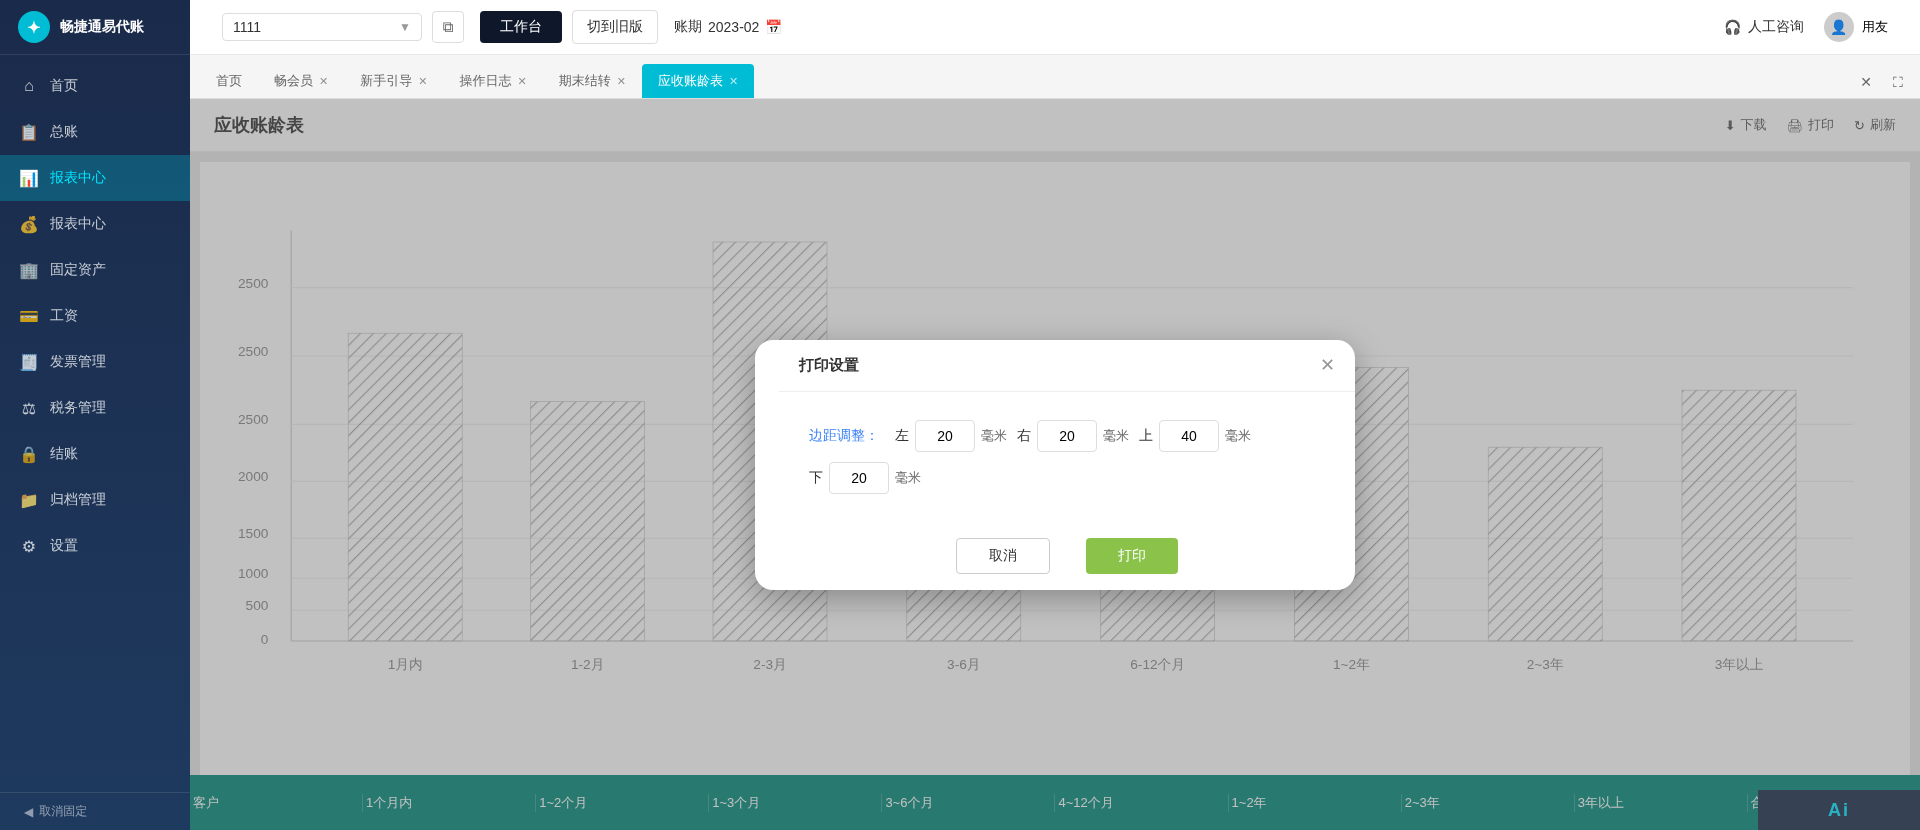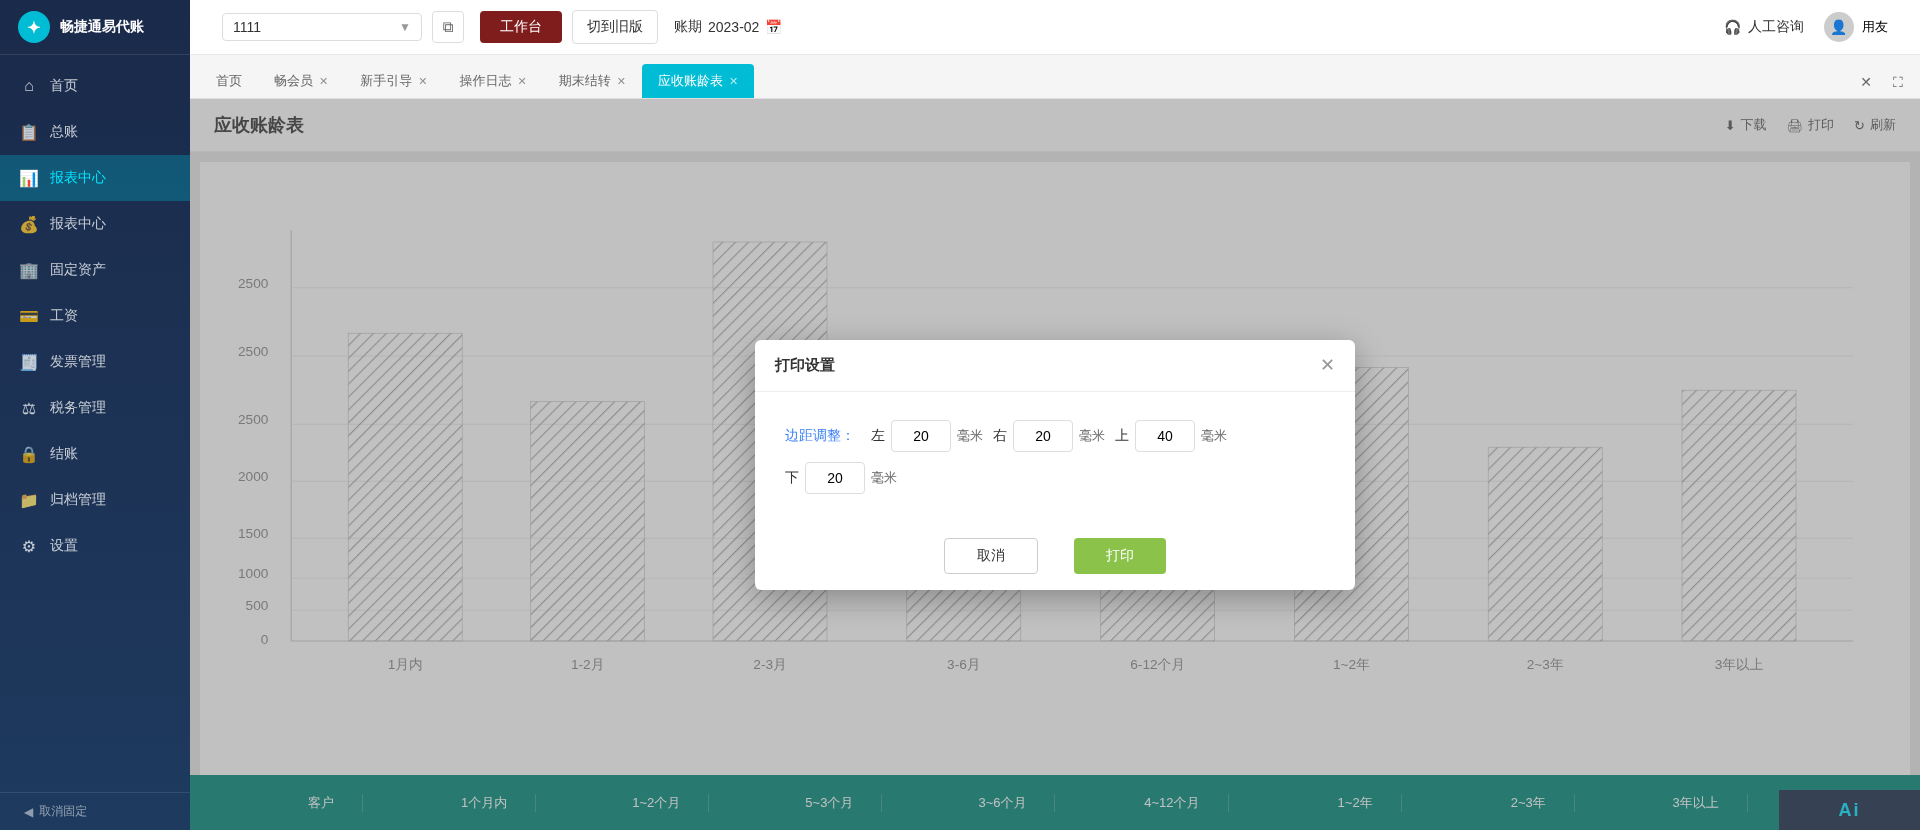--- a/index.html
+++ b/index.html
@@ -112,21 +112,21 @@
       width: 32px; height: 32px;
       border: 1px solid #ddd;
       border-radius: 4px;
       display: flex; align-items: center; justify-content: center;
       cursor: pointer;
       color: #666;
       font-size: 15px;
     }
     .header-workspace-btn {
       margin-left: 16px;
-      background: #7f1d1d;
+      background: #0f172a;
       color: white;
       border: none;
       border-radius: 4px;
       padding: 7px 20px;
       font-size: 14px;
       cursor: pointer;
     }
     .header-switch-btn {
       margin-left: 10px;
       background: white;
@@ -274,45 +274,46 @@
       bottom: 0;
       left: 0; right: 0;
       height: 55px;
       background: #00897b;
       display: flex;
       align-items: center;
     }
     .bottom-bar-cell {
       color: white;
       font-size: 13px;
-      padding: 0 28px;
-      text-align: right;
+      padding: 0 3px;
+      text-align: left;
       flex: 1;
       border-right: 1px solid rgba(255,255,255,0.2);
     }
     .bottom-bar-cell:last-child { border-right: none; }
 
     
     .modal-overlay {
       position: absolute;
       top: 0; left: 0; right: 0; bottom: 0;
       background: rgba(100,100,100,0.4);
       display: flex;
       align-items: center;
       justify-content: center;
       z-index: 200;
     }
 
     
     .modal {
       background: white;
-      border-radius: 6px;
+      border-radius: 18px;
       width: 600px;
       box-shadow: 0 8px 32px rgba(0,0,0,0.3);
       overflow: hidden;
+      padding-left: 24px;
     }
     .modal-header {
       padding: 16px 20px;
       border-bottom: 1px solid #eee;
       display: flex;
       align-items: center;
       justify-content: space-between;
     }
     .modal-title {
       font-size: 15px;
@@ -385,21 +386,21 @@
       color: white;
       font-size: 14px;
       cursor: pointer;
     }
 
     
     .ai-badge {
       position: fixed;
       bottom: 0;
       right: 0;
-      width: 141px;
+      width: 162px;
       height: 40px;
       background: #1a2a4a;
       display: flex;
       align-items: center;
       justify-content: center;
       color: #00e5ff;
       font-size: 18px;
       font-weight: bold;
       letter-spacing: 2px;
     }
@@ -607,21 +608,21 @@
         <text x="1010" y="415" text-anchor="middle" font-size="12" fill="#888">1~2年</text>
         <text x="1180" y="415" text-anchor="middle" font-size="12" fill="#888">2~3年</text>
         <text x="1350" y="415" text-anchor="middle" font-size="12" fill="#888">3年以上</text>
       </svg>
     </div>
 
     <div class="bottom-bar" id="bottom-bar">
     <div class="bottom-bar-cell">客户</div>
         <div class="bottom-bar-cell">1个月内</div>
         <div class="bottom-bar-cell">1~2个月</div>
-        <div class="bottom-bar-cell">5~3个月</div>
+        <div class="bottom-bar-cell">1~3个月</div>
         <div class="bottom-bar-cell">3~6个月</div>
         <div class="bottom-bar-cell">4~12个月</div>
         <div class="bottom-bar-cell">1~2年</div>
         <div class="bottom-bar-cell">2~3年</div>
         <div class="bottom-bar-cell">3年以上</div>
         <div class="bottom-bar-cell">合计</div>
       </div>
 
     <div class="modal-overlay">
       <div class="modal">

